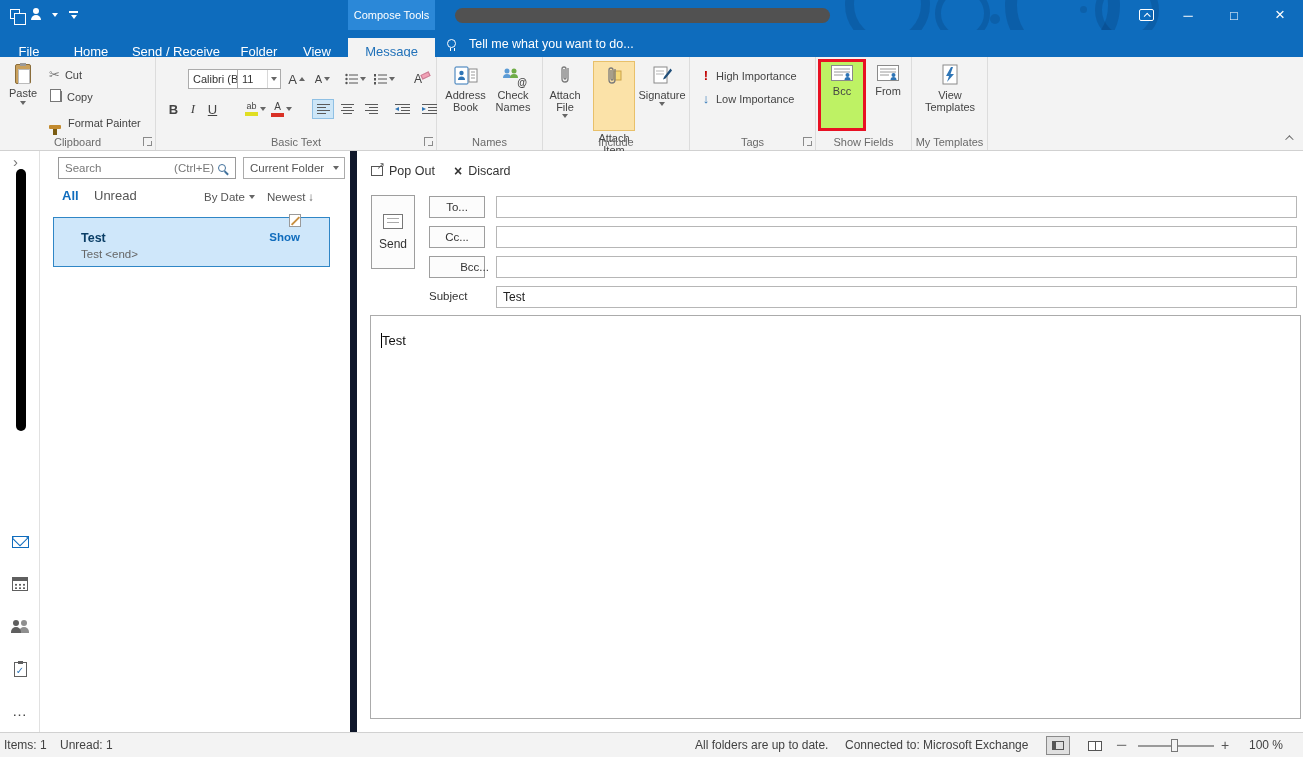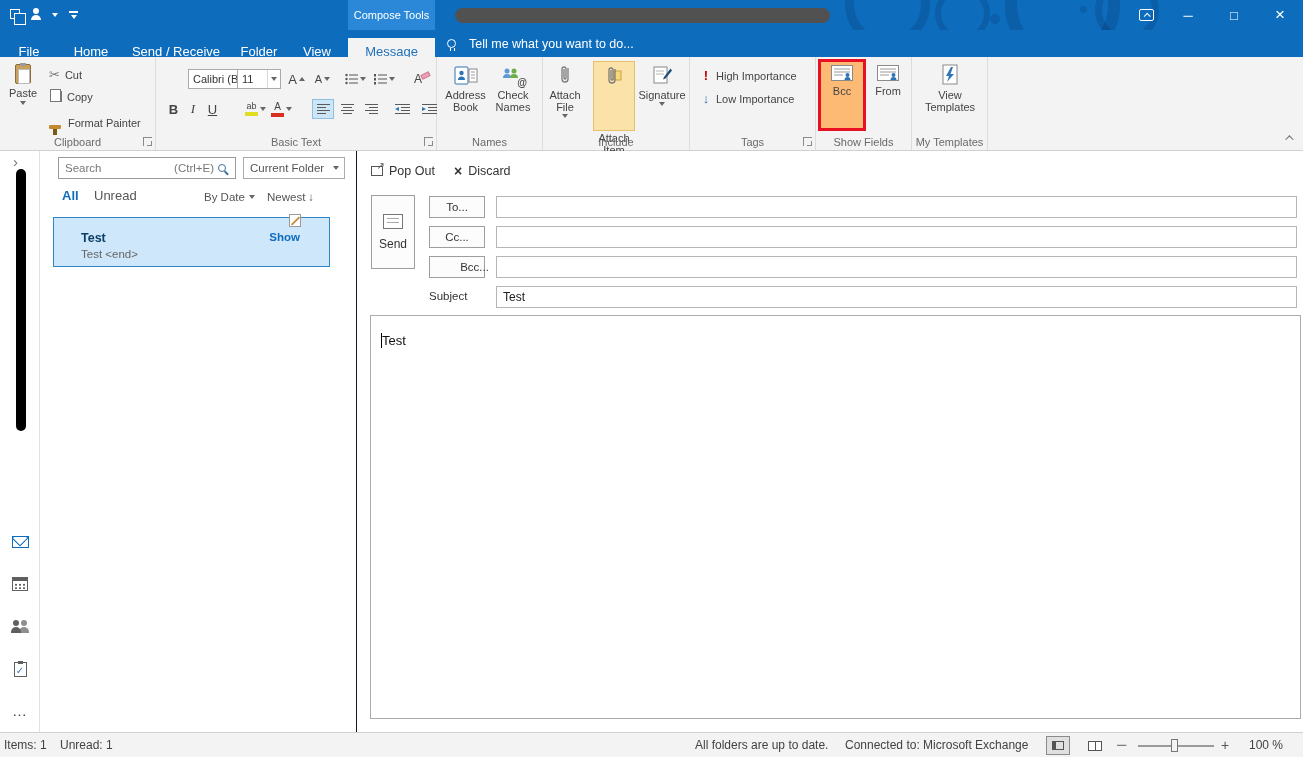--- a/index.html
+++ b/index.html
@@ -62,21 +62,21 @@
   .b-bold { font-weight:bold; }
   .b-italic { font-style:italic; font-family:"Liberation Serif","DejaVu Serif",serif; }
   .b-under { text-decoration:underline; }
   .stack { display:flex; flex-direction:column; align-items:center; line-height:1; }
   .hl-bar { width:13px; height:4px; background:#e0de22; margin-top:1px; }
   .fc-bar { width:13px; height:4px; background:#d93025; margin-top:1px; }
   .caret-up { display:inline-block; width:0; height:0; border-left:3px solid transparent; border-right:3px solid transparent; border-bottom:4px solid #666; }
   .selbtn { background:#cde6f7; border:1px solid #8fc0e4; }
   .eraser { display:inline-block; width:9px; height:5px; background:#f2a0b5; border:1px solid #c97f95; transform:rotate(-25deg); margin-left:-3px; margin-top:-7px; }
   .orangebtn { background:#fbe2a8; border:1px solid #e8c06a;gap:42px; }
-  .annotated { outline:3px solid #e81123; outline-offset:-1px; background:#fdba74; }
+  .annotated { outline:3px solid #e81123; outline-offset:-1px; background:#bef264; }
   .imp-high { color:#c00000; font-weight:bold; font-size:13px; width:10px; text-align:center; }
   .imp-low { color:#2e75b6; font-weight:bold; font-size:13px; width:10px; text-align:center; }
   .collapse-ribbon { position:absolute; right:8px; bottom:6px; width:14px; height:12px; display:flex; align-items:center; justify-content:center; }
   .chev-up-g { width:6px; height:6px; border-top:1.5px solid #666; border-right:1.5px solid #666; transform:rotate(-45deg) translateY(2px); }
   .atspan { position:absolute; right:-2px; bottom:-2px; font-size:10px; font-weight:bold; color:#444; }
   .icwrap { position:relative; display:inline-block; }
 
   
   .navpane { position:absolute; left:0; top:151px; width:40px; bottom:25px; background:#fff; border-right:1px solid #e1e1e1; }
   .nav-expand { position:absolute; left:13px; top:2px; font-size:15px; color:#777; cursor:default; }
@@ -89,21 +89,21 @@
   .icon-cal::after { content:""; position:absolute; left:1px; top:5px; right:1px; bottom:1px; background-image:radial-gradient(#5f5f5f 0.9px, transparent 1px); background-size:4px 3.5px; }
   .icon-people { position:relative; width:18px; height:14px; }
   .icon-people::before { content:""; position:absolute; left:2px; top:0; width:6px; height:6px; border-radius:50%; background:#5f5f5f; box-shadow:8px 0 0 #8f8f8f; }
   .icon-people::after { content:""; position:absolute; left:0; top:7px; width:10px; height:6px; border-radius:5px 5px 0 0; background:#5f5f5f; box-shadow:8px 0 0 #8f8f8f; }
   .icon-tasks { width:13px; height:15px; border:1.5px solid #5f5f5f; background:#fff; position:relative; display:flex; align-items:center; justify-content:center; }
   .icon-tasks::before { content:""; position:absolute; left:3px; top:-2px; width:5px; height:3px; background:#5f5f5f; }
   .icon-tasks .chk { color:#2e75b6; font-size:10px; font-weight:bold; margin-top:2px; }
   .nav-ellipsis { font-size:15px; color:#444; letter-spacing:1px; }
 
   
-  .listpane { position:absolute; left:41px; top:151px; width:316px; bottom:25px; background:#fff; border-right:1px solid #0f172a; }
+  .listpane { position:absolute; left:41px; top:151px; width:316px; bottom:25px; background:#fff; border-right:7px solid #0f172a; }
   .searchbox { position:absolute; left:17px; top:6px; width:178px; height:22px; border:1px solid #9a9a9a; background:#fff; display:flex; align-items:center; font-size:11.5px; color:#777; padding:0 6px; gap:4px; }
   .searchbox .sp { flex:1; }
   .icon-search { width:8px; height:8px; border:1.5px solid #41719c; border-radius:50%; position:relative; margin-right:3px; }
   .icon-search::after { content:""; position:absolute; width:5px; height:1.5px; background:#41719c; transform:rotate(45deg); right:-4px; bottom:-2px; }
   .scopebox { position:absolute; left:202px; top:6px; width:102px; height:22px; border:1px solid #ababab; background:#fff; display:flex; align-items:center; font-size:11.5px; color:#555; padding-left:6px; }
   .scopebox .cbx { margin-left:auto; width:16px; height:100%; display:flex; align-items:center; justify-content:center; }
   .filter-all { position:absolute; left:21px; top:37px; font-size:13px; font-weight:bold; color:#0f6cbd; cursor:default; }
   .filter-unread { position:absolute; left:53px; top:37px; font-size:13px; color:#555; cursor:default; }
   .sortby { position:absolute; left:163px; top:40px; font-size:11.5px; color:#555; display:flex; align-items:center; gap:4px; cursor:default; }
   .sortorder { position:absolute; left:226px; top:40px; font-size:11.5px; color:#555; display:flex; align-items:center; gap:3px; cursor:default; }

